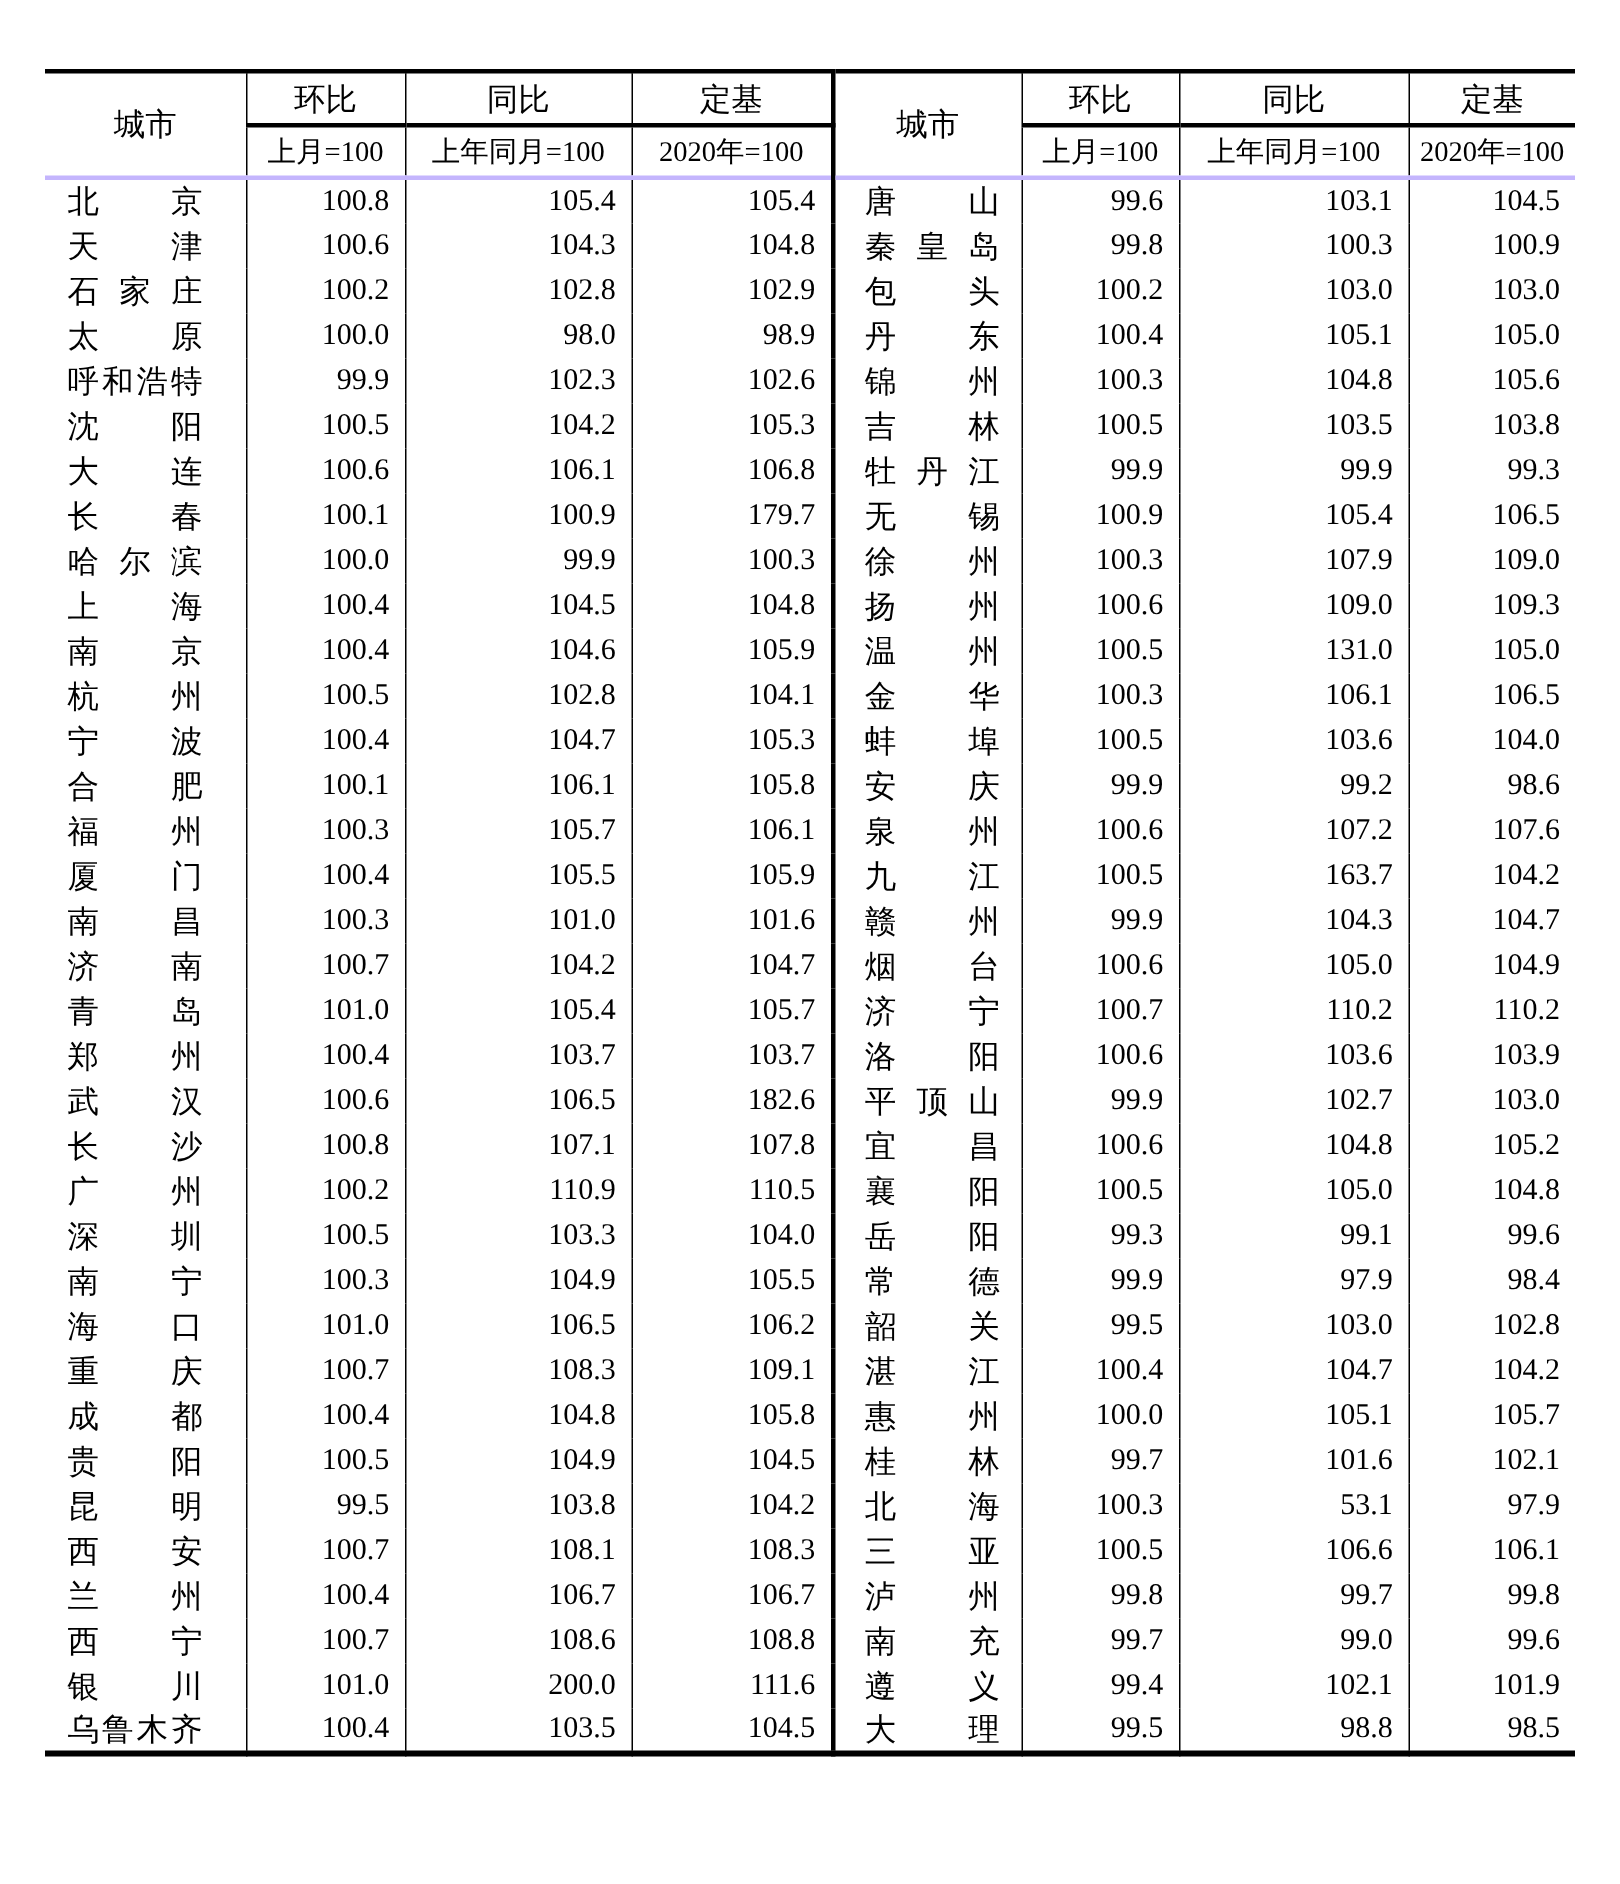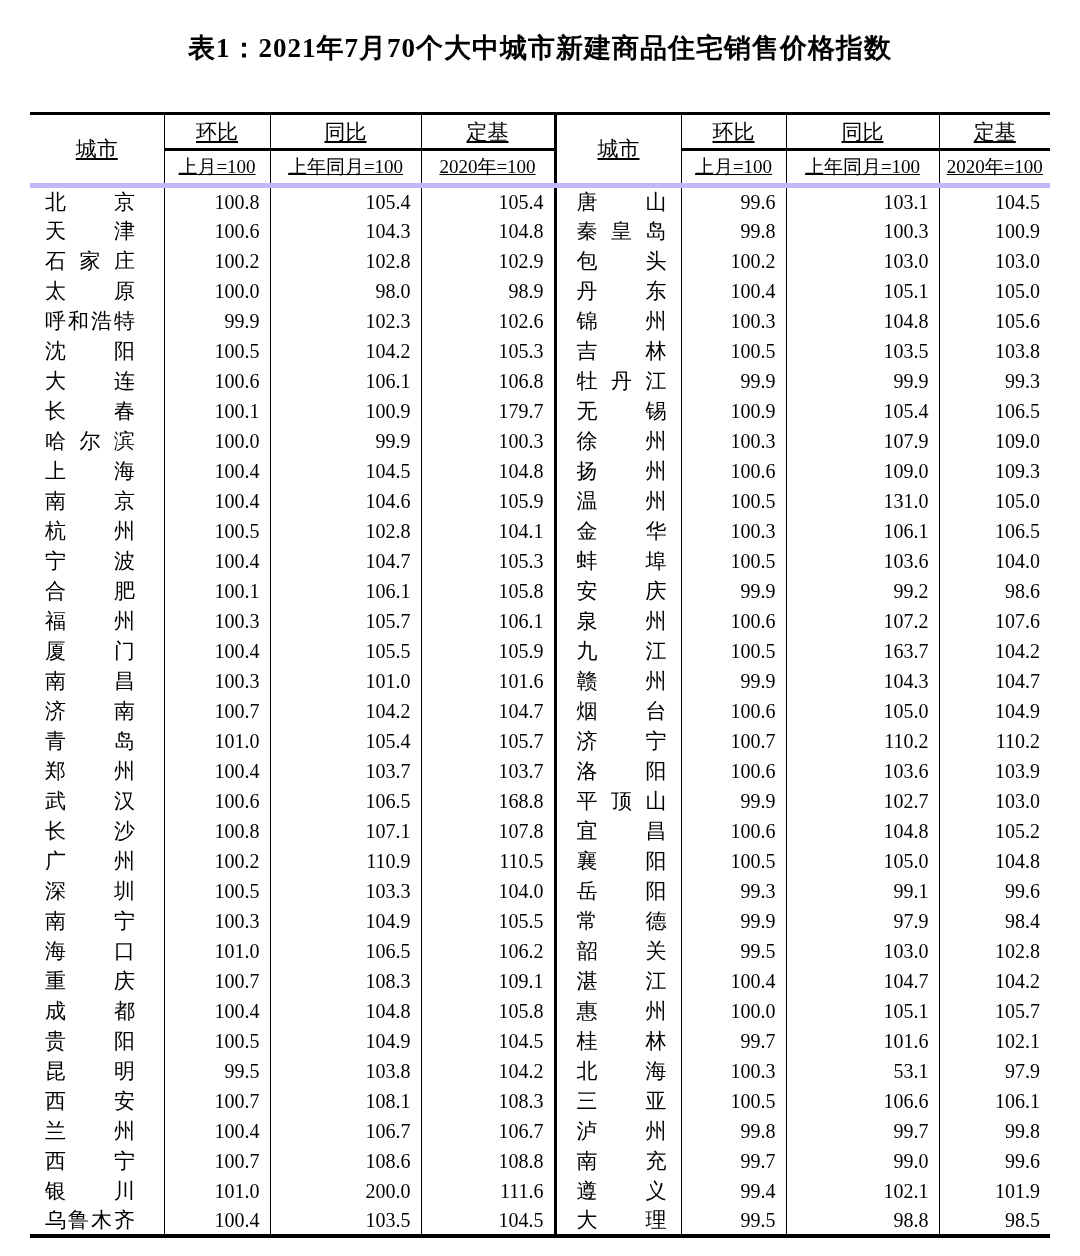--- a/index.html
+++ b/index.html
@@ -25,21 +25,21 @@
     letter-spacing: 1px;
   }
   table.idx {
     border-collapse: collapse;
     table-layout: fixed;
     width: 1020px;
     margin: 46px 0 0 30px;
     border-top: 3px solid #000;
     border-bottom: 4px solid #000;
   }
-  thead { border-bottom: 5px solid #c4b5fd; text-decoration: underline; }
+  thead { border-bottom: 3px solid #c4b5fd; }
   th {
     font-weight: normal;
     text-align: center;
     padding: 0;
     vertical-align: middle;
   }
   .h-main { font-size: 21px; height: 33px; }
   .h-sub  { font-size: 19px; height: 32px; border-top: 3px solid #000; }
   th.bl, td.bl { border-left: 1px solid #000; }
   th.blh, td.blh { border-left: 3px solid #000; }
@@ -56,21 +56,20 @@
     justify-content: space-between;
     width: 90px;
   }
   td.city-l .cname { margin-left: 15px; }
   td.city-r .cname { margin-left: 20px; }
 </style>
 </head>
 <body>
 
 <div class="page">
-  <div class="title">表1：2021年7月70个大中城市新建商品住宅销售价格指数</div>
 
   <table class="idx">
     <colgroup>
       <col style="width:134px">
         <col style="width:106px">
         <col style="width:151px">
         <col style="width:134px">
       <col style="width:126px">
         <col style="width:105px">
         <col style="width:153px">
@@ -505,21 +504,21 @@
         </tr>
         <tr>
           <td class="city city-l">
             <span class="cname">
               <span>武</span>
               <span>汉</span>
             </span>
           </td>
           <td class="num bl">100.6</td>
           <td class="num bl">106.5</td>
-          <td class="num bl">168.8</td>
+          <td class="num bl">182.6</td>
           <td class="city city-r blh">
             <span class="cname">
               <span>平</span>
               <span>顶</span>
               <span>山</span>
             </span>
           </td>
           <td class="num bl">99.9</td>
           <td class="num bl">102.7</td>
           <td class="num bl">103.0</td>

